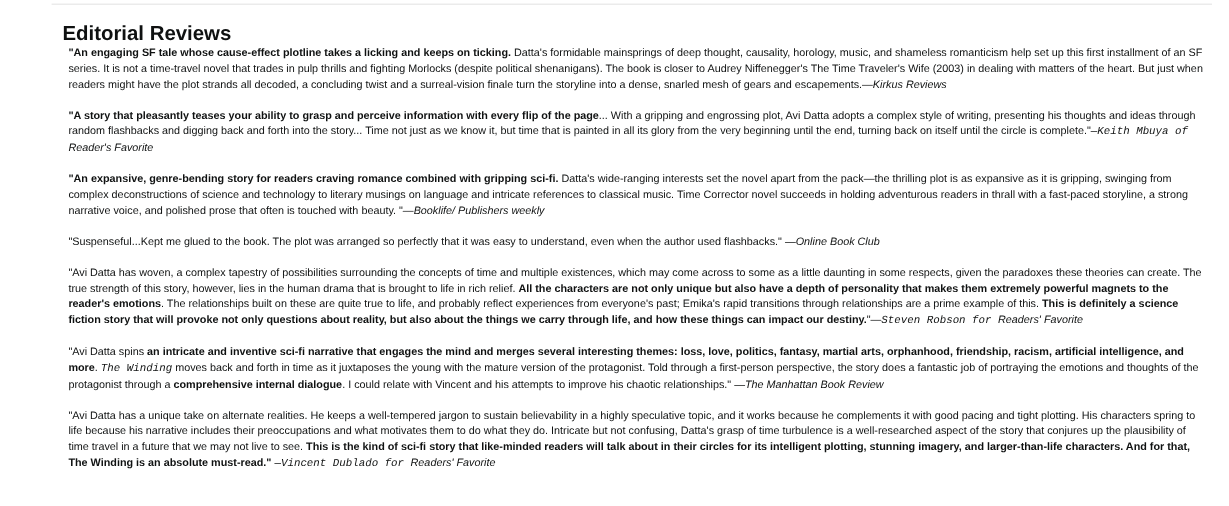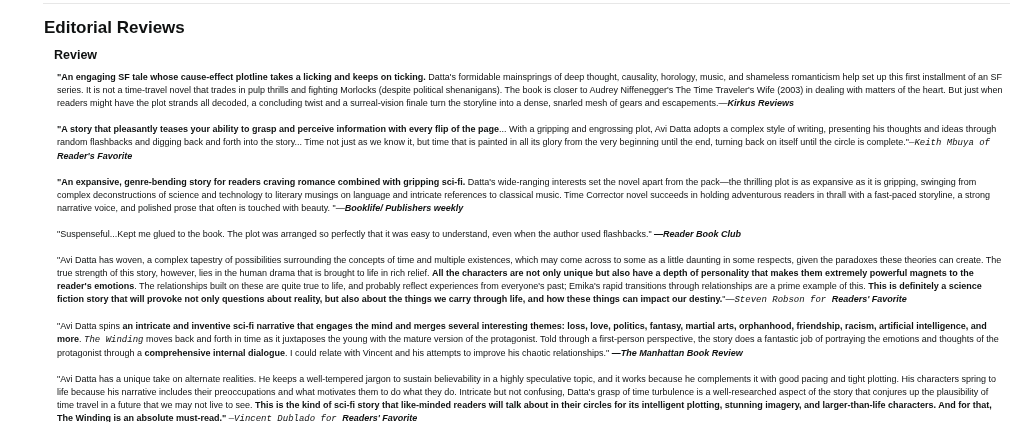--- a/index.html
+++ b/index.html
@@ -21,21 +21,21 @@
     border-top: 1px solid #e7e7e7;
     margin: 3px 14px 0 43px;
   }
   .content {
     padding: 0 16px 0 44px;
     box-sizing: border-box;
   }
   h2.section-title {
     font-size: 17px;
     font-weight: 700;
-    margin: 14px 0 0 0;
+    margin: 14px 0 0 8px;
     line-height: 1.2;
     color: #0f1111;
   }
   h3.sub-title {
     font-size: 12.5px;
     font-weight: 700;
     margin: 10px 0 8px 10px;
     line-height: 1.2;
     color: #0f1111;
   }
@@ -46,33 +46,32 @@
   p.review-paragraph {
     font-size: 9px;
     line-height: 13px;
     margin: 0 0 13px 0;
     color: #0f1111;
     text-align: left;
   }
   .run-n { font-weight: 400; font-style: normal; }
   .run-b { font-weight: 700; font-style: normal; }
   .run-i { font-weight: 400; font-style: italic; font-family: Liberation Mono, monospace; }
-  .run-bi { font-weight: 700; font-style: italic; }
+  .run-bi { font-weight: 400; font-style: italic; }
 </style>
 </head>
 <body>
 
 <div class="page">
   <hr class="top-divider">
   <div class="content">
     <h2 class="section-title">Editorial Reviews</h2>
-    <h3 class="sub-title">Review</h3>
     <div class="review-paragraphs">
         <p class="review-paragraph"><span class="run-b">"An engaging SF tale whose cause-effect plotline takes a licking and keeps on ticking.</span><span class="run-n"> Datta's formidable mainsprings of deep thought, causality, horology, music, and shameless romanticism help set up this first installment of an SF series. It is not a time-travel novel that trades in pulp thrills and fighting Morlocks (despite political shenanigans). The book is closer to Audrey Niffenegger's The Time Traveler's Wife (2003) in dealing with matters of the heart. But just when readers might have the plot strands all decoded, a concluding twist and a surreal-vision finale turn the storyline into a dense, snarled mesh of gears and escapements.—</span><span class="run-bi">Kirkus Reviews</span></p>
         <p class="review-paragraph"><span class="run-b">"A story that pleasantly teases your ability to grasp and perceive information with every flip of the page</span><span class="run-n">... With a gripping and engrossing plot, Avi Datta adopts a complex style of writing, presenting his thoughts and ideas through random flashbacks and digging back and forth into the story... Time not just as we know it, but time that is painted in all its glory from the very beginning until the end, turning back on itself until the circle is complete."</span><span class="run-i">—Keith Mbuya of </span><span class="run-bi">Reader's Favorite</span></p>
         <p class="review-paragraph"><span class="run-b">"An expansive, genre-bending story for readers craving romance combined with gripping sci-fi.</span><span class="run-n"> Datta's wide-ranging interests set the novel apart from the pack—the thrilling plot is as expansive as it is gripping, swinging from complex deconstructions of science and technology to literary musings on language and intricate references to classical music. Time Corrector novel succeeds in holding adventurous readers in thrall with a fast-paced storyline, a strong narrative voice, and polished prose that often is touched with beauty. "—</span><span class="run-bi">Booklife/ Publishers weekly</span></p>
-        <p class="review-paragraph"><span class="run-n">"Suspenseful...Kept me glued to the book. The plot was arranged so perfectly that it was easy to understand, even when the author used flashbacks." </span><span class="run-bi">—Reader Book Club</span></p>
+        <p class="review-paragraph"><span class="run-n">"Suspenseful...Kept me glued to the book. The plot was arranged so perfectly that it was easy to understand, even when the author used flashbacks." </span><span class="run-bi">—Online Book Club</span></p>
         <p class="review-paragraph"><span class="run-n">"Avi Datta has woven, a complex tapestry of possibilities surrounding the concepts of time and multiple existences, which may come across to some as a little daunting in some respects, given the paradoxes these theories can create. The true strength of this story, however, lies in the human drama that is brought to life in rich relief. </span><span class="run-b">All the characters are not only unique but also have a depth of personality that makes them extremely powerful magnets to the reader's emotions</span><span class="run-n">. The relationships built on these are quite true to life, and probably reflect experiences from everyone's past; Emika's rapid transitions through relationships are a prime example of this. </span><span class="run-b">This is definitely a science fiction story that will provoke not only questions about reality, but also about the things we carry through life, and how these things can impact our destiny.</span><span class="run-n">"—</span><span class="run-i">Steven Robson for </span><span class="run-bi">Readers' Favorite</span></p>
         <p class="review-paragraph"><span class="run-n">"Avi Datta spins </span><span class="run-b">an intricate and inventive sci-fi narrative that engages the mind and merges several interesting themes: loss, love, politics, fantasy, martial arts, orphanhood, friendship, racism, artificial intelligence, and more</span><span class="run-n">. </span><span class="run-i">The Winding</span><span class="run-n"> moves back and forth in time as it juxtaposes the young with the mature version of the protagonist. Told through a first-person perspective, the story does a fantastic job of portraying the emotions and thoughts of the protagonist through a </span><span class="run-b">comprehensive internal dialogue</span><span class="run-n">. I could relate with Vincent and his attempts to improve his chaotic relationships." </span><span class="run-bi">—The Manhattan Book Review</span></p>
         <p class="review-paragraph"><span class="run-n">"Avi Datta has a unique take on alternate realities. He keeps a well-tempered jargon to sustain believability in a highly speculative topic, and it works because he complements it with good pacing and tight plotting. His characters spring to life because his narrative includes their preoccupations and what motivates them to do what they do. Intricate but not confusing, Datta's grasp of time turbulence is a well-researched aspect of the story that conjures up the plausibility of time travel in a future that we may not live to see. </span><span class="run-b">This is the kind of sci-fi story that like-minded readers will talk about in their circles for its intelligent plotting, stunning imagery, and larger-than-life characters. And for that, The Winding is an absolute must-read."</span><span class="run-n"> </span><span class="run-i">—Vincent Dublado for </span><span class="run-bi">Readers' Favorite</span></p>
       </div>
   </div>
 </div>
 
 </body></html>

